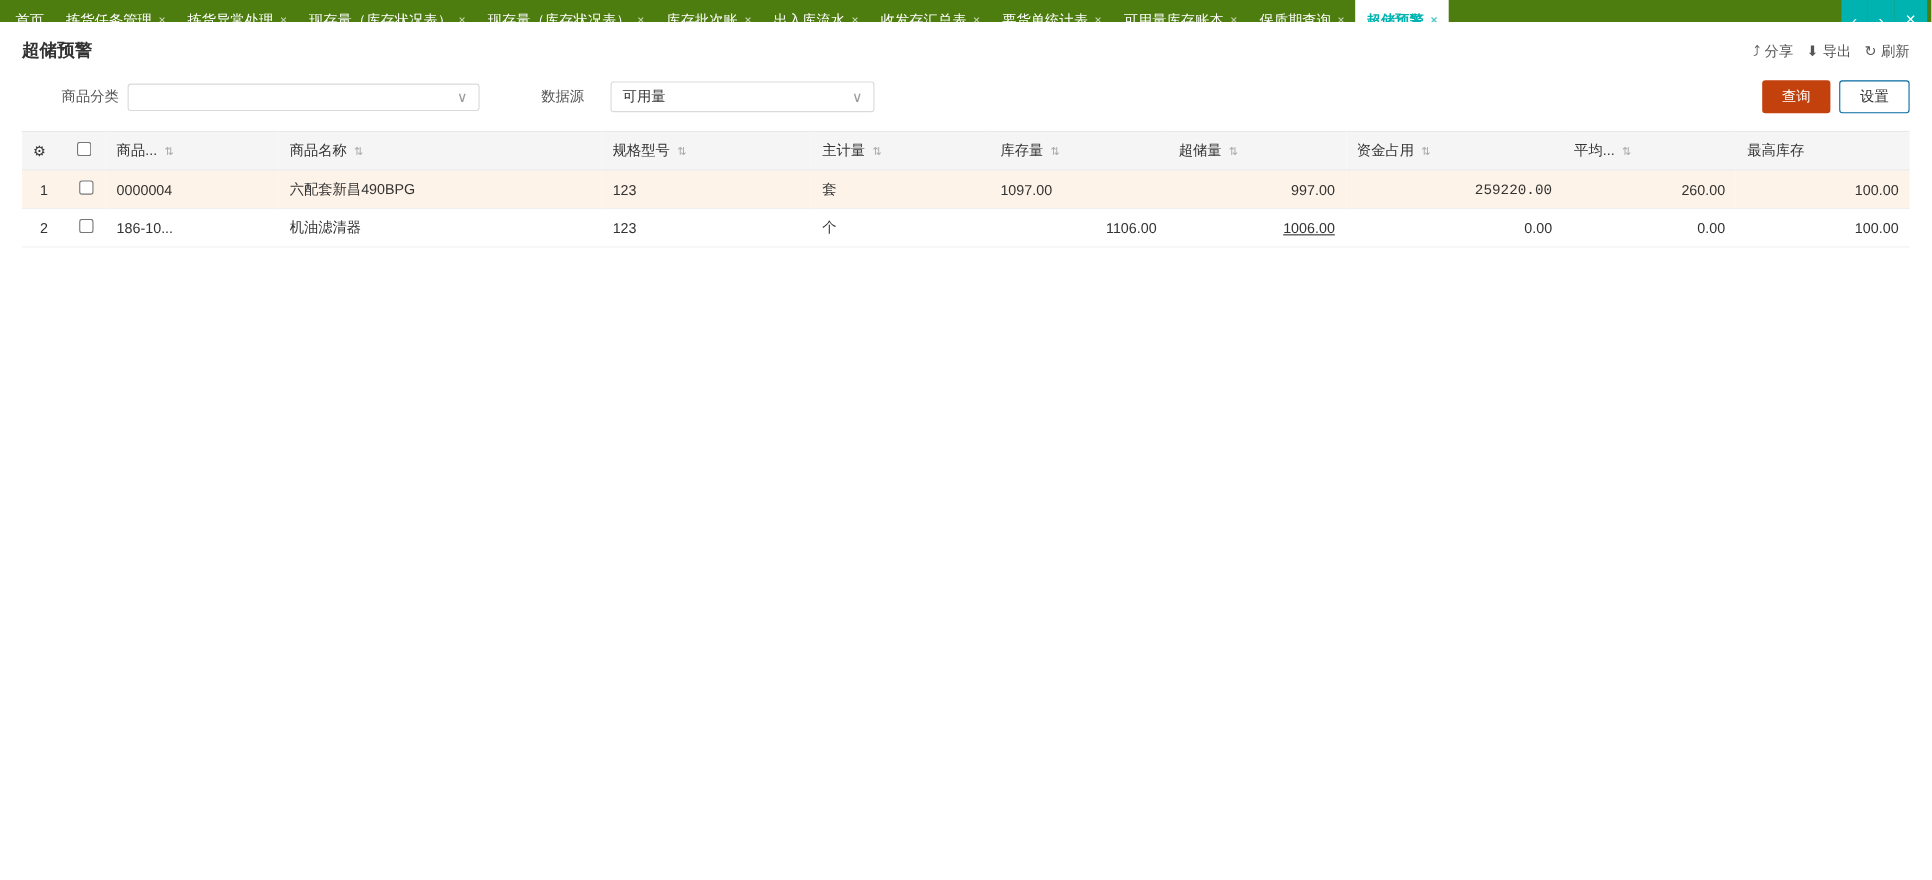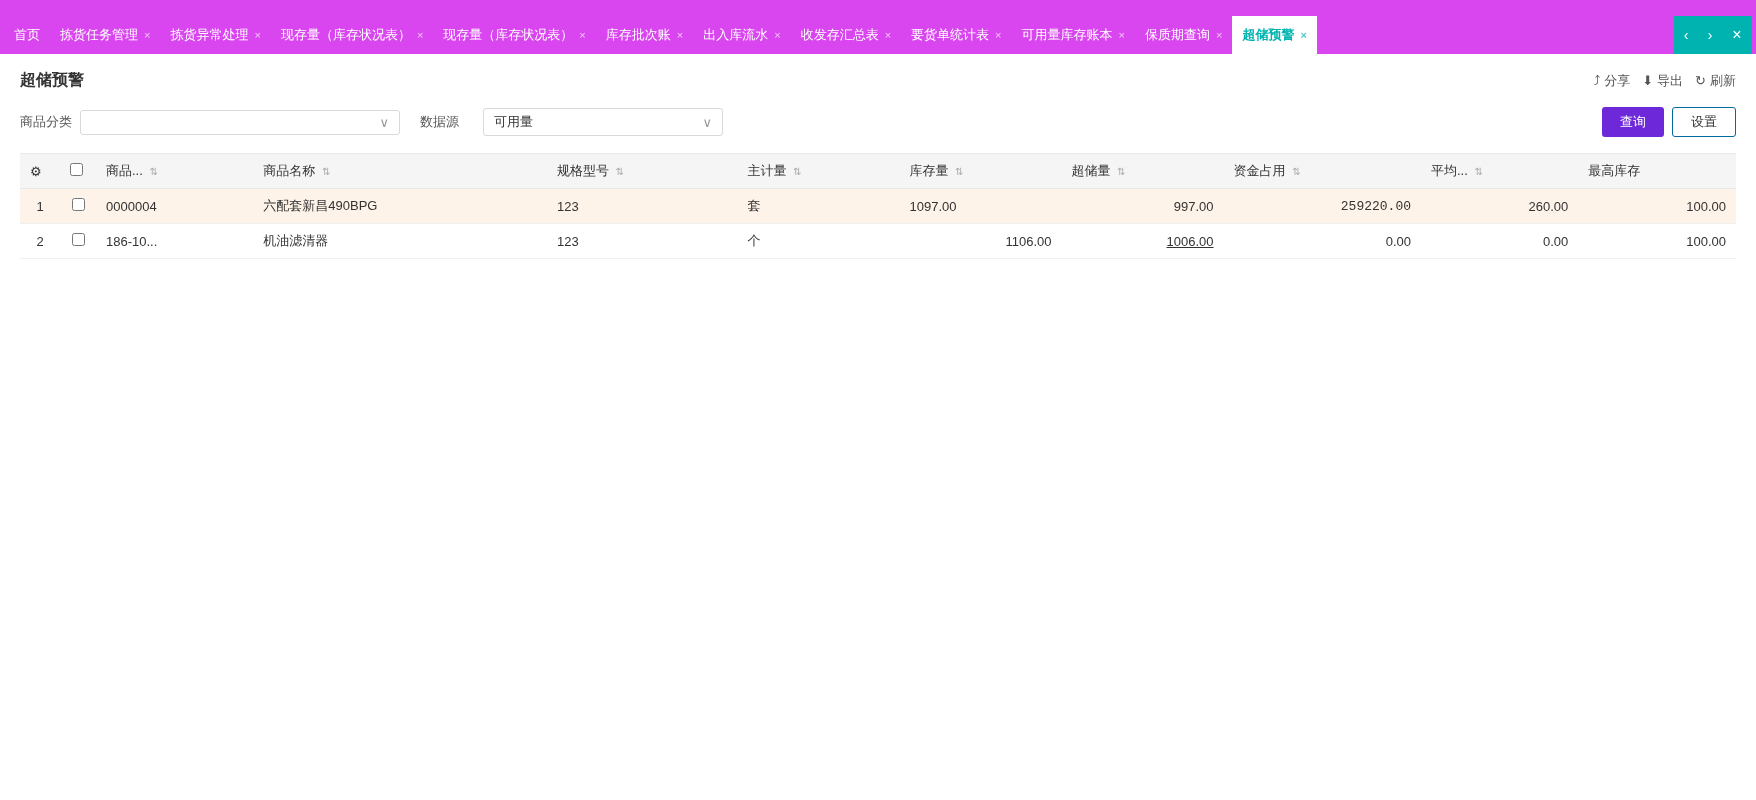--- a/index.html
+++ b/index.html
@@ -1,23 +1,23 @@
 <!DOCTYPE html>
 <html><head>
   <meta charset="utf-8">
   <style>
     * { box-sizing: border-box; margin: 0; padding: 0; }
     body { font-family: 'Microsoft YaHei', Arial, sans-serif; font-size: 13px; background: #fff; color: #333; }
 
     
     .top-nav {
       display: flex;
-      align-items: flex-end;
-      background: #d946ef;
-      height: 54px;
+      align-items: flex-start;
+      background: #4d7c0f;
+      height: 20px;
       padding: 0 4px;
       overflow: hidden;
       flex-wrap: nowrap;
     }
     .top-nav .nav-item {
       display: flex;
       align-items: center;
       color: #fff;
       padding: 0 10px;
       height: 38px;
@@ -103,20 +103,21 @@
     }
     .filter-item {
       display: flex;
       align-items: center;
       gap: 8px;
     }
     .filter-label {
       color: #555;
       font-size: 13px;
       white-space: nowrap;
+      margin-left: 36px;
     }
     .filter-select {
       display: flex;
       align-items: center;
       border: 1px solid #d9d9d9;
       border-radius: 3px;
       padding: 4px 10px 4px 10px;
       min-width: 200px;
       cursor: pointer;
       background: #fff;
@@ -125,21 +126,21 @@
       justify-content: space-between;
     }
     .filter-select .chevron { color: #999; margin-left: 8px; }
 
     .filter-actions {
       margin-left: auto;
       display: flex;
       gap: 8px;
     }
     .btn-query {
-      background: #6d28d9;
+      background: #c2410c;
       color: #fff;
       border: none;
       border-radius: 3px;
       padding: 6px 18px;
       cursor: pointer;
       font-size: 13px;
     }
     .btn-settings {
       background: #fff;
       color: #333;

